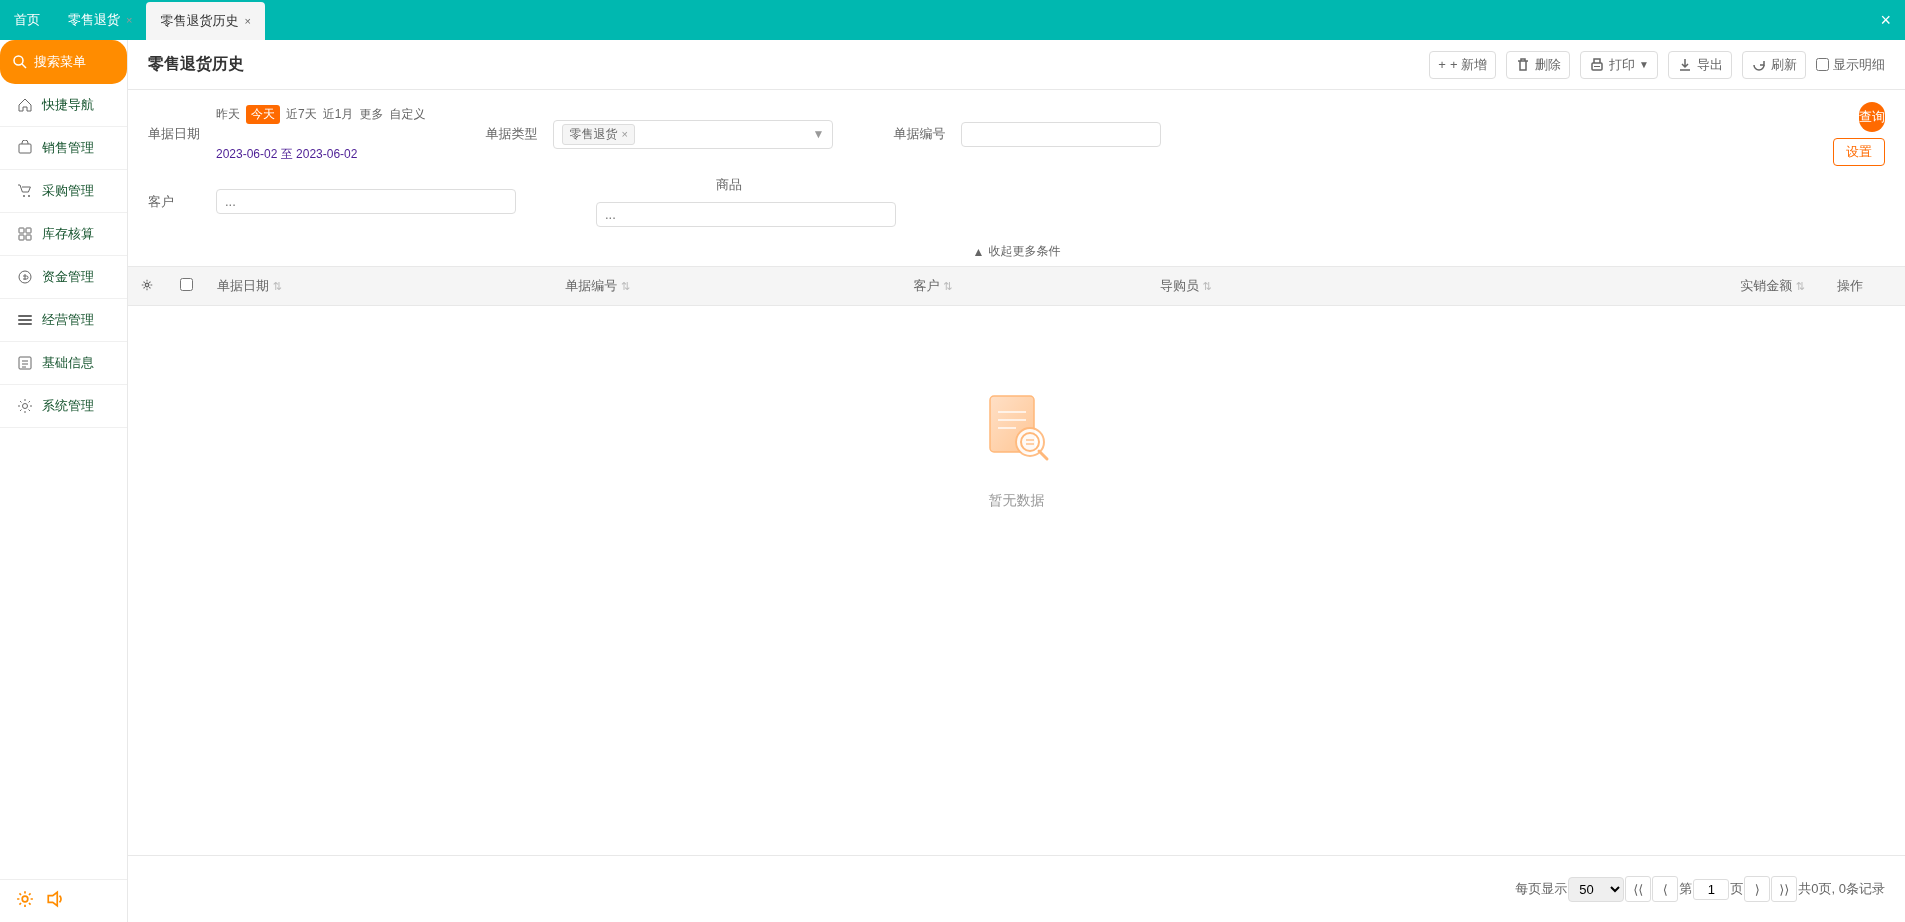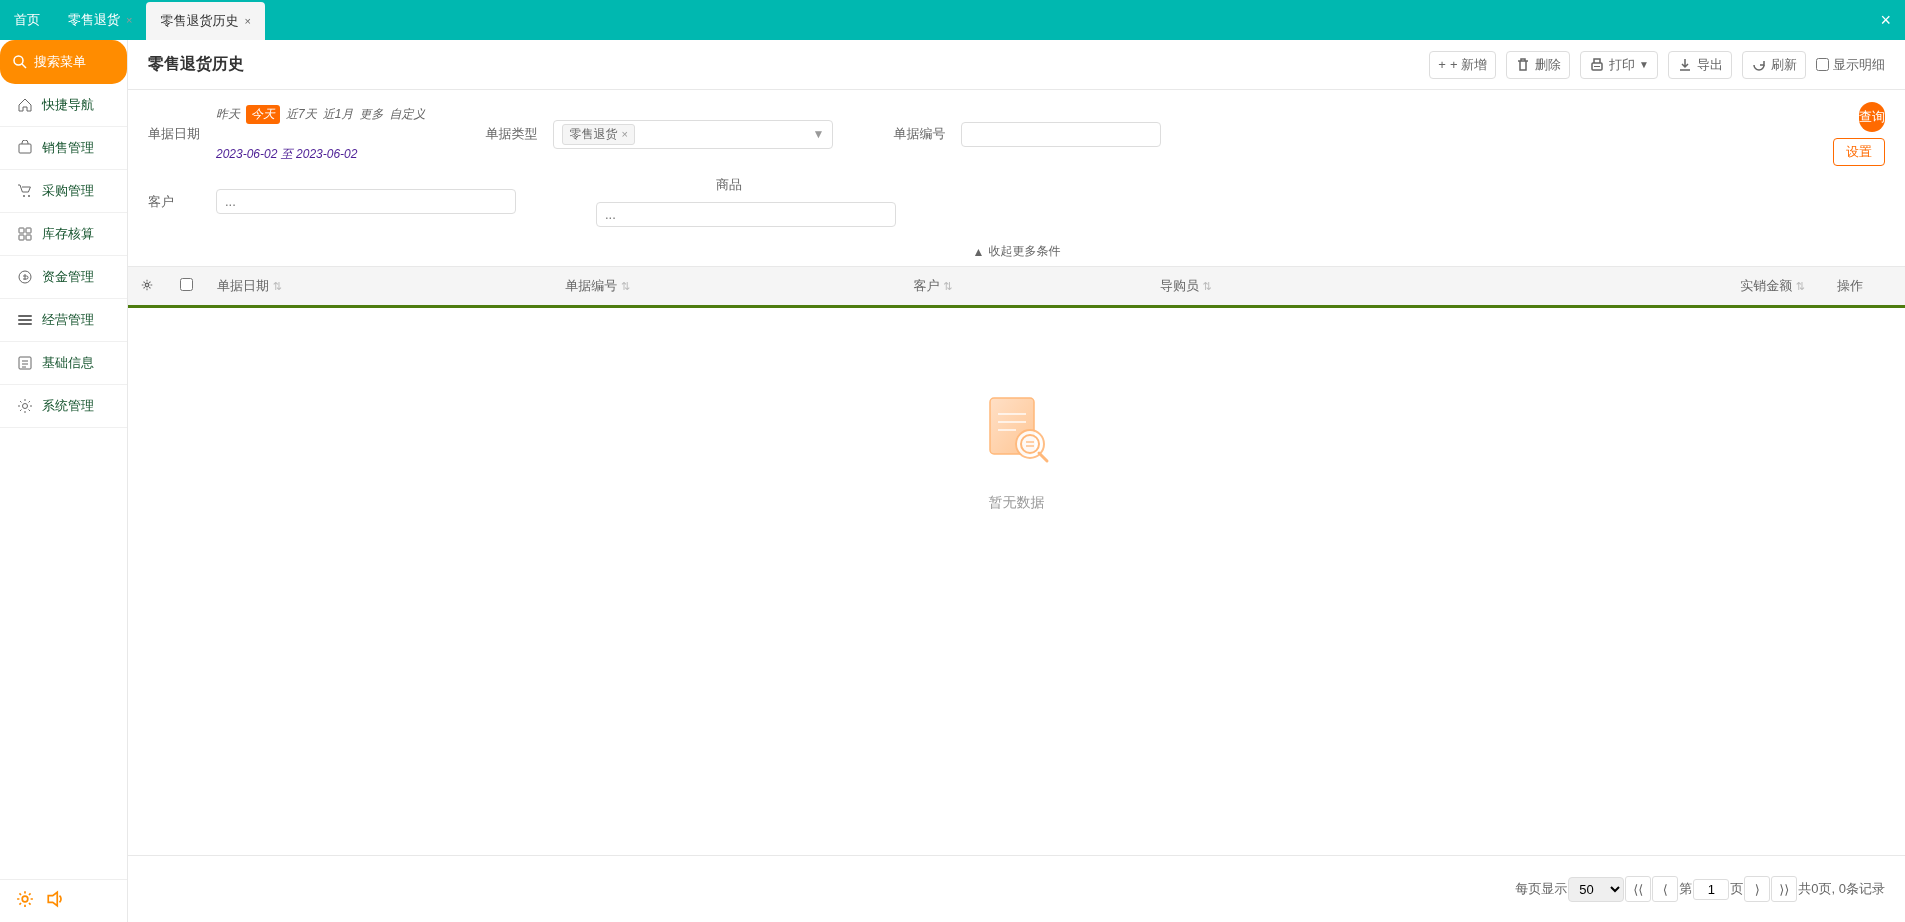--- a/index.html
+++ b/index.html
@@ -69,21 +69,21 @@
     }
     .filter-tag { background: #f5f5f5; border: 1px solid #ddd; border-radius: 3px; padding: 1px 6px; font-size: 12px; display: flex; align-items: center; gap: 4px; }
     .filter-tag-close { color: #999; cursor: pointer; font-size: 11px; }
     .filter-arrow { margin-left: auto; color: #999; font-size: 12px; }
     .collapse-row { display: flex; justify-content: center; padding: 6px 0; }
     .collapse-btn { display: flex; align-items: center; gap: 4px; font-size: 12px; color: #666; cursor: pointer; }
 
     
     .table-area { flex: 1; overflow: auto; background: #fff; margin: 0; }
     table { width: 100%; border-collapse: collapse; font-size: 13px; }
-    thead tr { background: #f5f5f5; border-bottom: 3px solid #4d7c0f; }
+    thead tr { background: #f5f5f5; border-bottom: 1px solid #4d7c0f; }
     thead th { padding: 10px 12px; text-align: left; color: #666; font-weight: normal; border-bottom: 1px solid #e8e8e8; white-space: nowrap; }
     thead th .sort-icon { color: #bbb; font-size: 11px; }
 
     
     .empty-state { display: flex; flex-direction: column; align-items: center; justify-content: center; padding: 80px 0; }
     .empty-icon { width: 90px; height: 90px; margin-bottom: 16px; }
     .empty-text { color: #999; font-size: 14px; }
 
     
     .pagination-bar {
@@ -261,21 +261,21 @@
           <span>显示明细</span>
         </label>
       </div>
     </div>
 
     <div class="filter-area">
       <div class="filter-row">
 
         <div class="filter-item">
           <span class="filter-label">单据日期</span>
-          <div style="display:flex;flex-direction:column;gap:20px;font-style:italic;">
+          <div style="display:flex;flex-direction:column;gap:20px;">
             <div class="date-links">
               <span class="date-link">昨天</span>
               <span class="date-link active">今天</span>
               <span class="date-link">近7天</span>
               <span class="date-link">近1月</span>
               <span class="date-link">更多</span>
               <span class="date-link">自定义</span>
             </div>
             <div class="date-range">2023-06-02 至 2023-06-02</div>
           </div>

